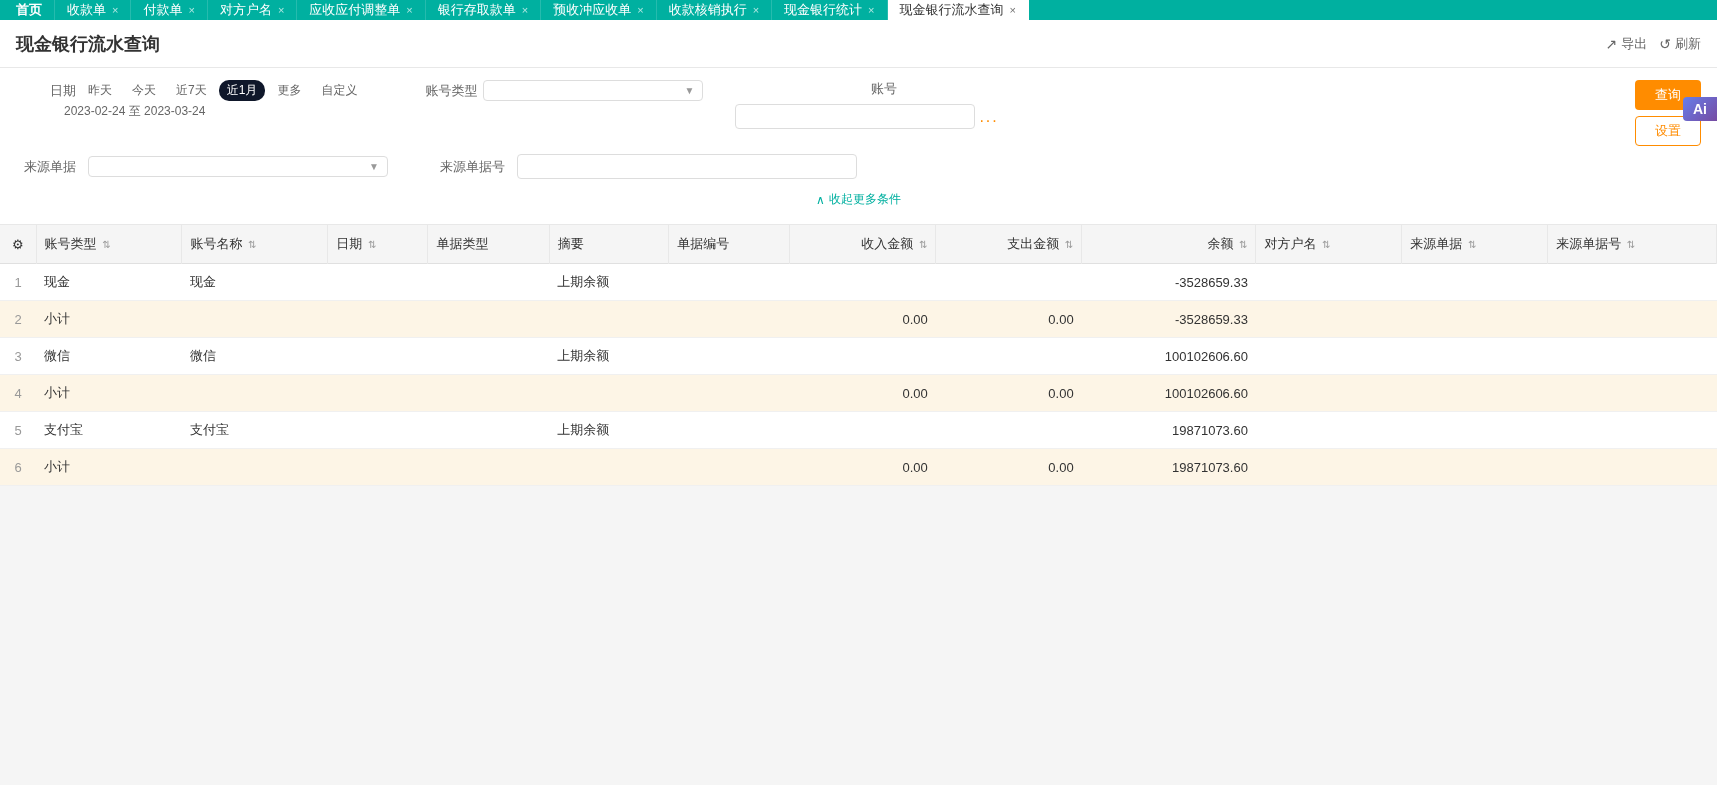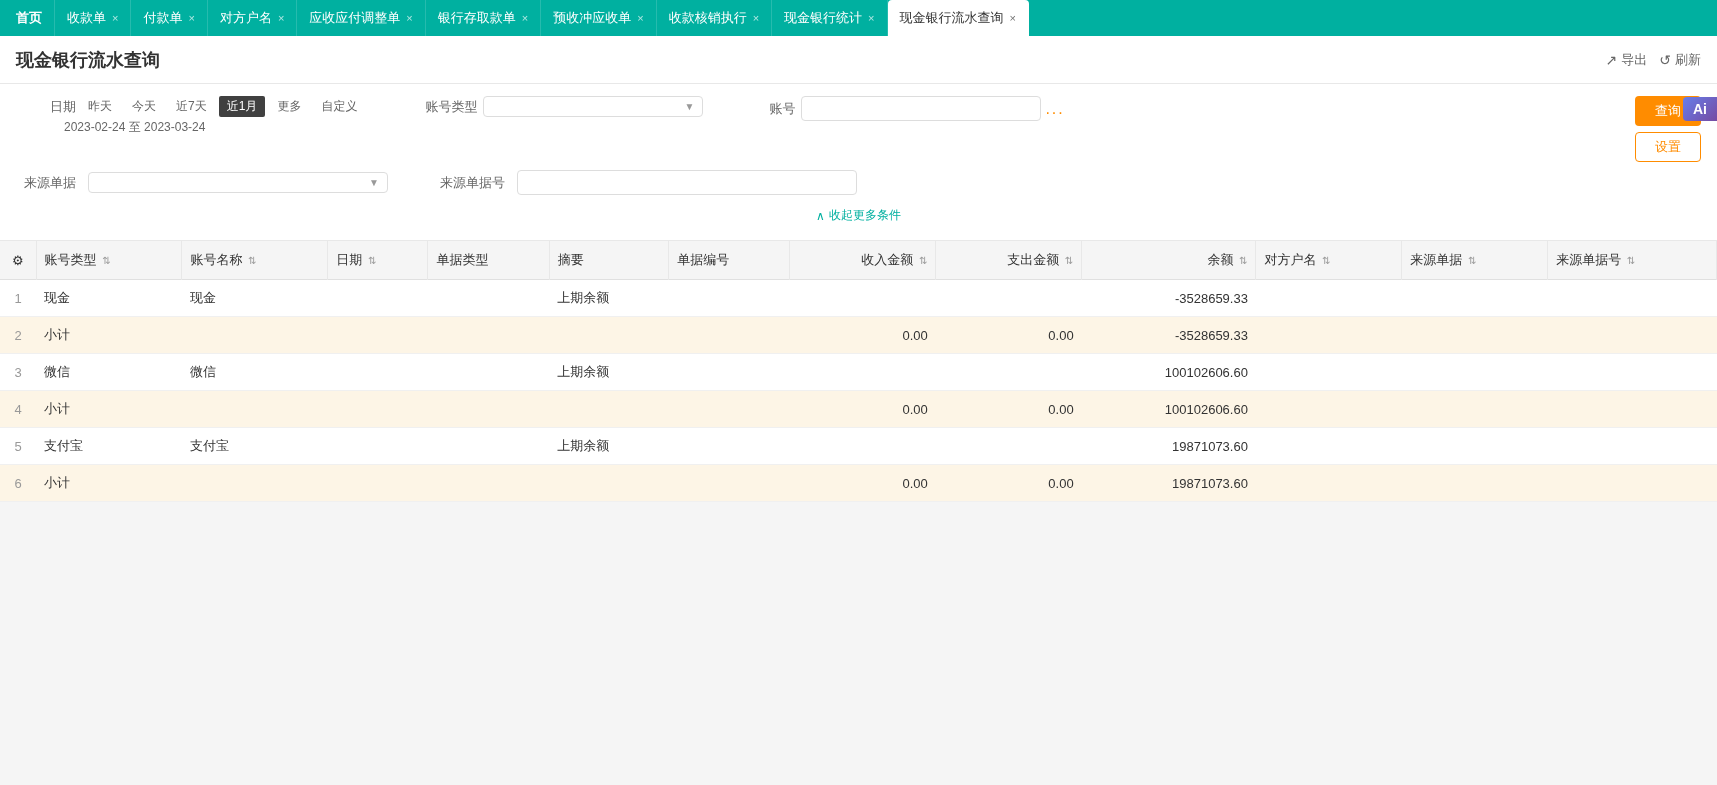--- a/index.html
+++ b/index.html
@@ -3,21 +3,21 @@
   <meta charset="utf-8">
   <style>
     * { box-sizing: border-box; margin: 0; padding: 0; }
     body { font-family: 'Microsoft YaHei', Arial, sans-serif; font-size: 13px; background: #f5f5f5; color: #333; }
 
     
     .top-nav {
       display: flex;
       align-items: center;
       background: #00b0a0;
-      height: 36px;
+      height: 20px;
       padding: 0 4px;
       overflow: hidden;
     }
     .nav-item {
       display: flex;
       align-items: center;
       padding: 0 12px;
       height: 36px;
       color: #fff;
       font-size: 13px;
@@ -85,23 +85,23 @@
       gap: 4px;
     }
     .date-opt {
       padding: 2px 8px;
       border-radius: 10px;
       cursor: pointer;
       font-size: 12px;
       color: #666;
     }
     .date-opt.active {
-      background: #404040;
+      background: #0f172a;
       color: #fff;
-      border-radius: 2px;
+      border-radius: 10px;
     }
     .date-range {
       font-size: 12px;
       color: #666;
       margin-left: 4px;
     }
     .filter-select {
       display: flex;
       align-items: center;
       border: 1px solid #ddd;
@@ -307,21 +307,21 @@
     </div>
 
     <div style="display:flex; align-items:center; gap:6px; margin-left:40px;">
       <span class="filter-label">账号类型</span>
       <div class="filter-select" style="min-width:220px;">
         <span></span>
         <span class="chevron-down">▼</span>
       </div>
     </div>
 
-    <div style="display:flex; align-items:center; gap:6px; margin-left:20px;">
+    <div style="display:flex; align-items:center; gap:6px; margin-left:20px;flex-direction:column;">
       <span class="filter-label">账号</span>
       <div style="display:flex; align-items:center; gap:4px;">
         <input class="filter-input" style="min-width: 240px;" value="">
         <span class="dots-btn">...</span>
       </div>
     </div>
 
     <div style="display:flex; flex-direction:column; gap:6px; margin-left:auto;">
       <button class="query-btn">查询</button>
       <button class="settings-btn">设置</button>

